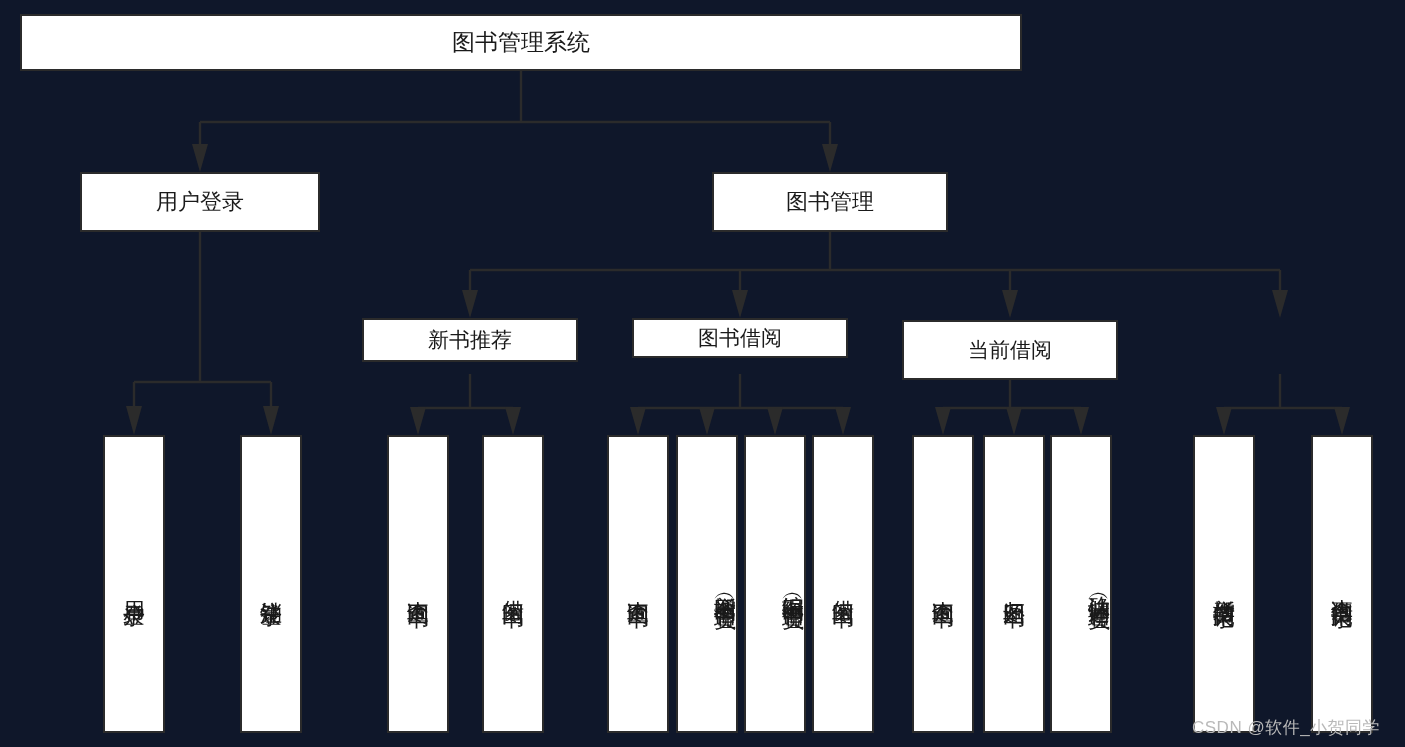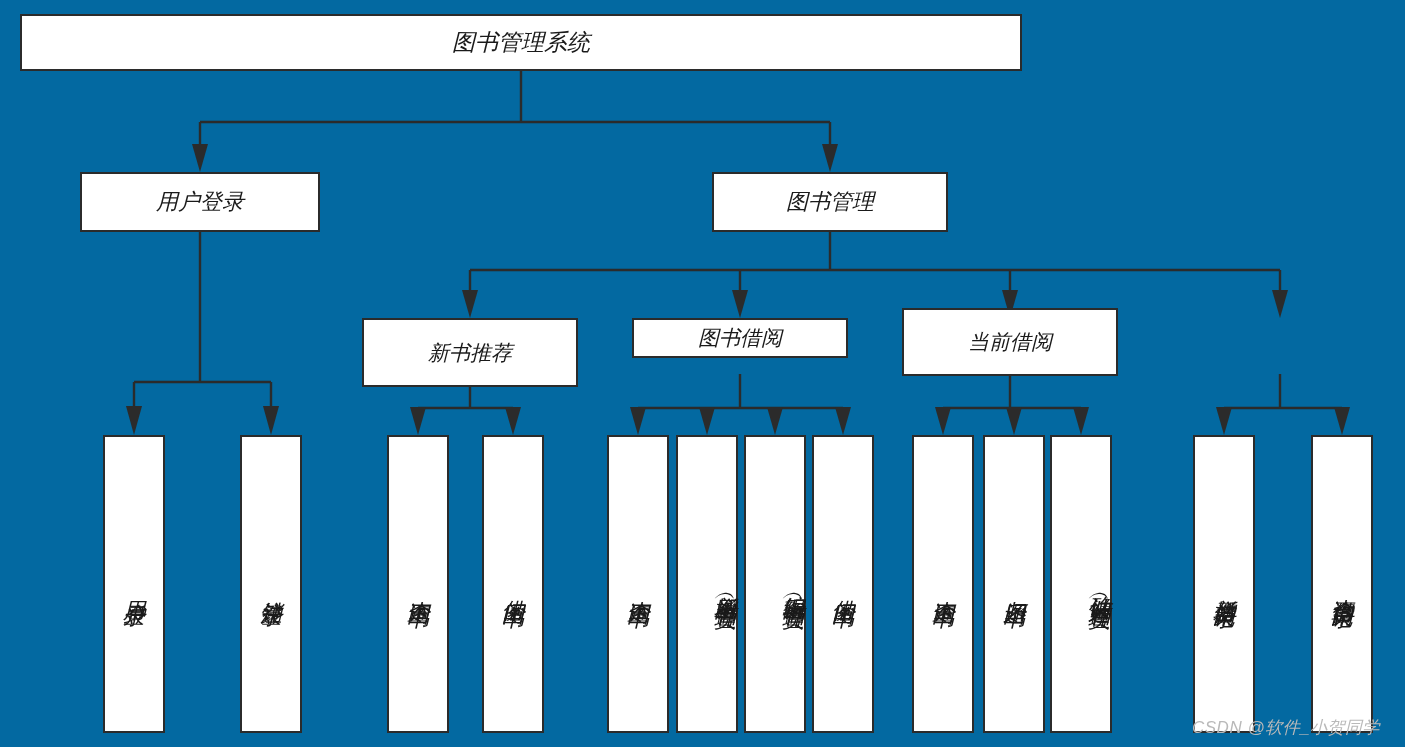--- a/index.html
+++ b/index.html
@@ -7,23 +7,22 @@
     padding: 0;
     background: #ffffff;
   }
   body {
     font-family: "Liberation Sans", "DejaVu Sans", sans-serif;
   }
   #canvas {
     position: relative;
     width: 1405px;
     height: 747px;
-    background: #0369a1;
+    background: #0f172a;
     overflow: hidden;
-    font-style: italic;
   }
   .node {
     position: absolute;
     box-sizing: border-box;
     border: 2px solid #2b2b2b;
     background: #ffffff;
     display: flex;
     align-items: center;
     justify-content: center;
     color: #1a1a1a;
@@ -146,27 +145,27 @@
     <span>图书管理系统</span>
   </div>
 
   <div class="node lvl1" style="left:80px; top:172px; width:240px; height:60px;">
     <span>用户登录</span>
   </div>
   <div class="node lvl1" style="left:712px; top:172px; width:236px; height:60px;align-items:center;">
     <span>图书管理</span>
   </div>
 
-  <div class="node lvl2" style="left:362px; top:318px; width:216px; height:69px;">
+  <div class="node lvl2" style="left:362px; top:318px; width:216px; height:44px;">
     <span>新书推荐</span>
   </div>
   <div class="node lvl2" style="left:632px; top:318px; width:216px; height:40px;">
     <span>图书借阅</span>
   </div>
-  <div class="node lvl2" style="left:902px; top:308px; width:216px; height:68px;">
+  <div class="node lvl2" style="left:902px; top:320px; width:216px; height:60px;">
     <span>当前借阅</span>
   </div>
 
   <div class="node leaf centered" style="left:103px; top:435px; width:62px; height:298px;">用户登录</div>
 
   <div class="node leaf centered" style="left:240px; top:435px; width:62px; height:298px;">注销登录</div>
 
   <div class="node leaf centered" style="left:387px; top:435px; width:62px; height:298px;">查询图书</div>
 
   <div class="node leaf centered" style="left:482px; top:435px; width:62px; height:298px;">借阅图书</div>

